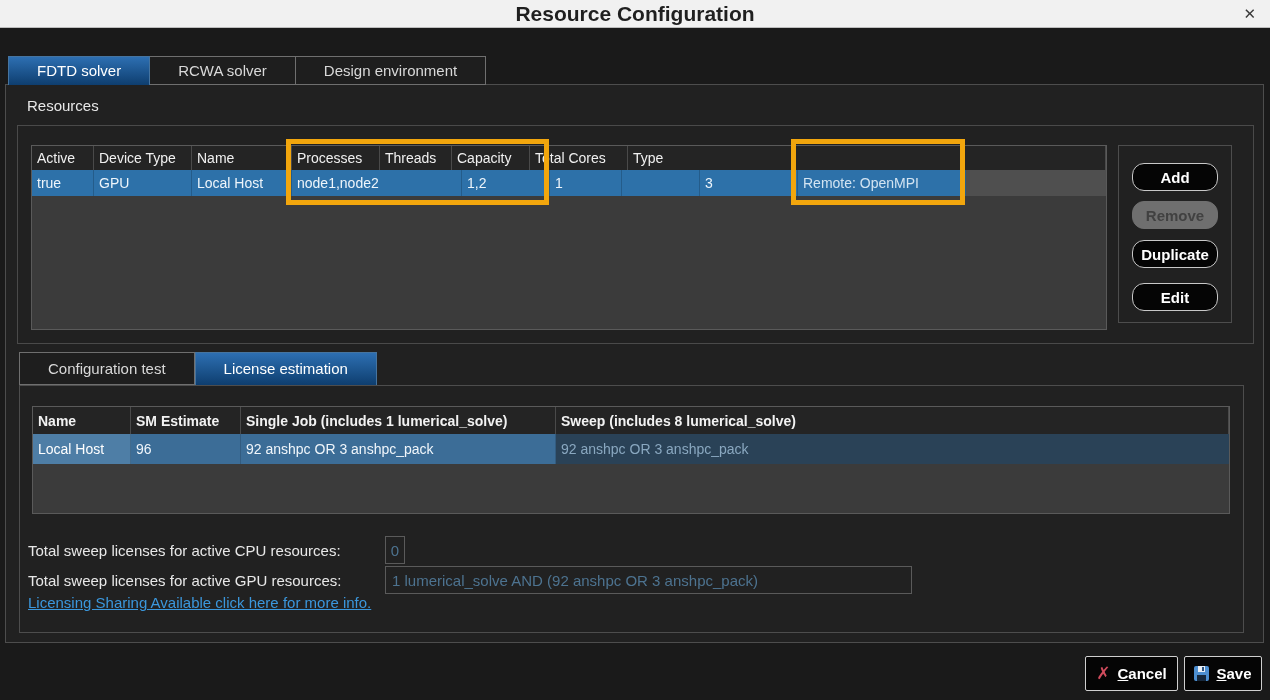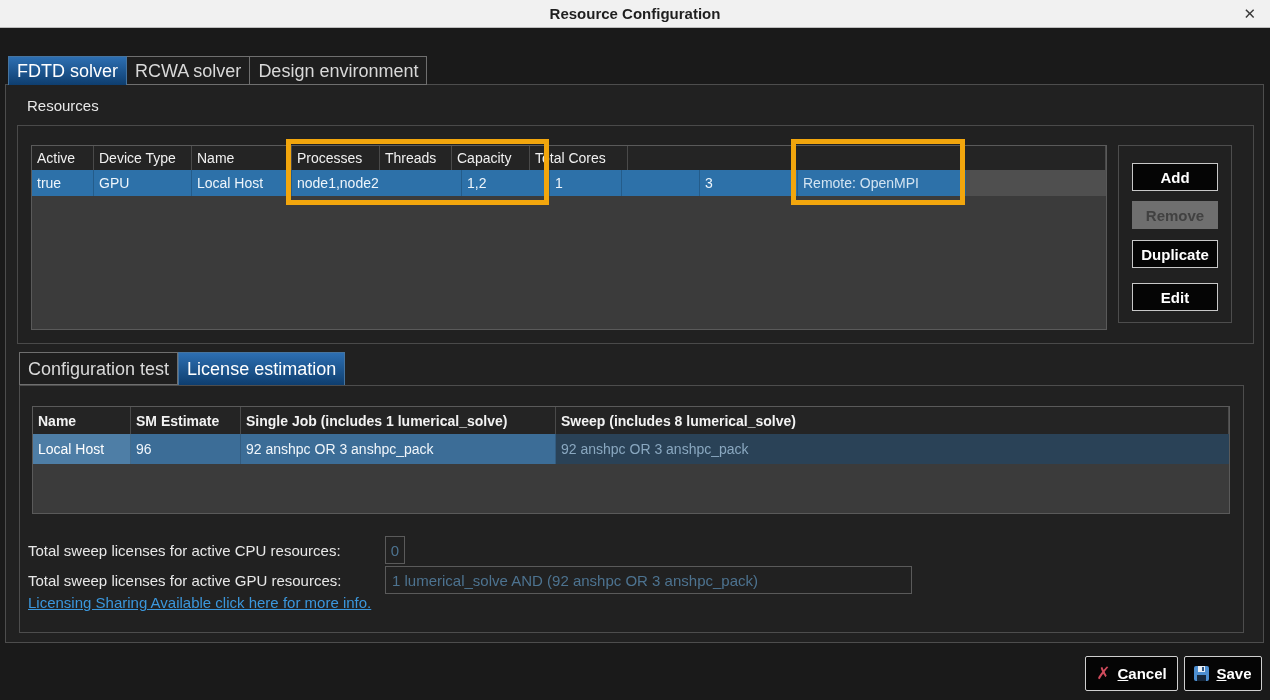--- a/index.html
+++ b/index.html
@@ -1,26 +1,26 @@
 <!DOCTYPE html>
 <html><head>
 <meta charset="utf-8">
 <style>
   * { box-sizing: border-box; margin: 0; padding: 0; }
   html,body { width:1270px; height:700px; background:#191919; font-family:"Liberation Sans","DejaVu Sans",sans-serif; }
   .app { position:relative; width:1270px; height:700px; background:#1a1a1a; overflow:hidden; }
 
   
   .titlebar { position:absolute; left:0; top:0; width:1270px; height:28px; background:#f1f1f1; border-bottom:1px solid #bdbdbd; }
-  .titlebar .title { text-align:center; line-height:28px; font-size:15px; font-weight:bold; color:#1f1f1f; }
+  .titlebar .title { text-align:center; line-height:28px; font-size:21px; font-weight:bold; color:#1f1f1f; }
   .titlebar .close { position:absolute; right:14px; top:0; line-height:28px; font-size:15px; font-weight:bold; color:#3a3a3a; cursor:default; }
 
   
   .top-tabs { position:absolute; left:8px; top:56px; display:flex; z-index:3; }
-  .tab { height:29px; line-height:28px; padding:0 8px; font-size:18px; color:#d9d9d9; background:#1e1e1e; border:1px solid #6f6f6f; border-left:none; }
+  .tab { height:29px; line-height:28px; padding:0 28px; font-size:15px; color:#d9d9d9; background:#1e1e1e; border:1px solid #6f6f6f; border-left:none; }
   .tab:first-child { border-left:1px solid #6f6f6f; }
   .tab.selected { background:linear-gradient(#2d6fb2,#0e3e6f); color:#ffffff; border:1px solid #46749f; border-bottom:none; }
 
   
   .main-pane { position:absolute; left:5px; top:84px; width:1259px; height:559px; background:#212121; border:1px solid #4d4d4d; }
 
   .group-label { position:absolute; left:21px; top:12px; font-size:15px; color:#e8e8e8; }
   .group-box { position:absolute; left:11px; top:40px; width:1237px; height:219px; border:1px solid #4a4a4a; }
 
   
@@ -32,21 +32,21 @@
   .tdata1 .cell { background:#2d71a9; color:#eef5fb; border-right:1px solid rgba(0,0,0,0.18); }
   .tdata1 .cell.type-cell { color:#d3e4f2; }
   .tdata1 .fill { background:#4f4f4f; border-right:none; }
   .cell { display:flex; align-items:center; padding-left:5px; font-size:14px; white-space:nowrap; overflow:hidden; }
   .c0{width:62px}.c1{width:98px}.c2{width:100px}.c3{width:170px}.c4{width:88px}
   .c5{width:72px}.c6{width:78px}.c7{width:98px}.c8{width:168px}
   .fill{flex:1; border-right:none;}
 
   
   .btn-panel { position:absolute; left:1112px; top:60px; width:114px; height:178px; border:1px solid #4d4d4d; }
-  .side-btn { position:absolute; left:13px; width:86px; height:28px; background:#050505; border:1px solid #c8c8c8; border-radius:0; color:#ffffff; font-size:15px; font-weight:600; font-family:inherit; text-align:center; }
+  .side-btn { position:absolute; left:13px; width:86px; height:28px; background:#050505; border:1px solid #c8c8c8; border-radius:12px; color:#ffffff; font-size:15px; font-weight:600; font-family:inherit; text-align:center; }
   .side-btn.disabled { background:#6f6f6f; border-color:#6f6f6f; color:#414141; }
 
   
   .bottom-tabs { position:absolute; left:13px; top:267px; display:flex; z-index:3; }
   .bottom-tabs .tab { height:33px; line-height:32px; }
 
   
   .license-pane { position:absolute; left:13px; top:300px; width:1225px; height:248px; border:1px solid #4d4d4d; }
 
   .table2 { position:absolute; left:12px; top:20px; width:1198px; height:108px; border:1px solid #5a5a5a; background:#3b3b3b; overflow:hidden; }
@@ -102,20 +102,21 @@
 
     <div class="table1">
       <div class="trow thead1">
         <div class="cell c0">Active</div>
         <div class="cell c1">Device Type</div>
         <div class="cell c2">Name</div>
         <div class="cell c4">Processes</div>
         <div class="cell c5">Threads</div>
         <div class="cell c6">Capacity</div>
         <div class="cell c7">Total Cores</div>
+        <div class="cell c8">Type</div>
         <div class="cell fill"></div>
       </div>
       <div class="trow tdata1">
         <div class="cell c0">true</div>
         <div class="cell c1">GPU</div>
         <div class="cell c2">Local Host</div>
         <div class="cell c3">node1,node2</div>
         <div class="cell c4">1,2</div>
         <div class="cell c5">1</div>
         <div class="cell c6"></div>

